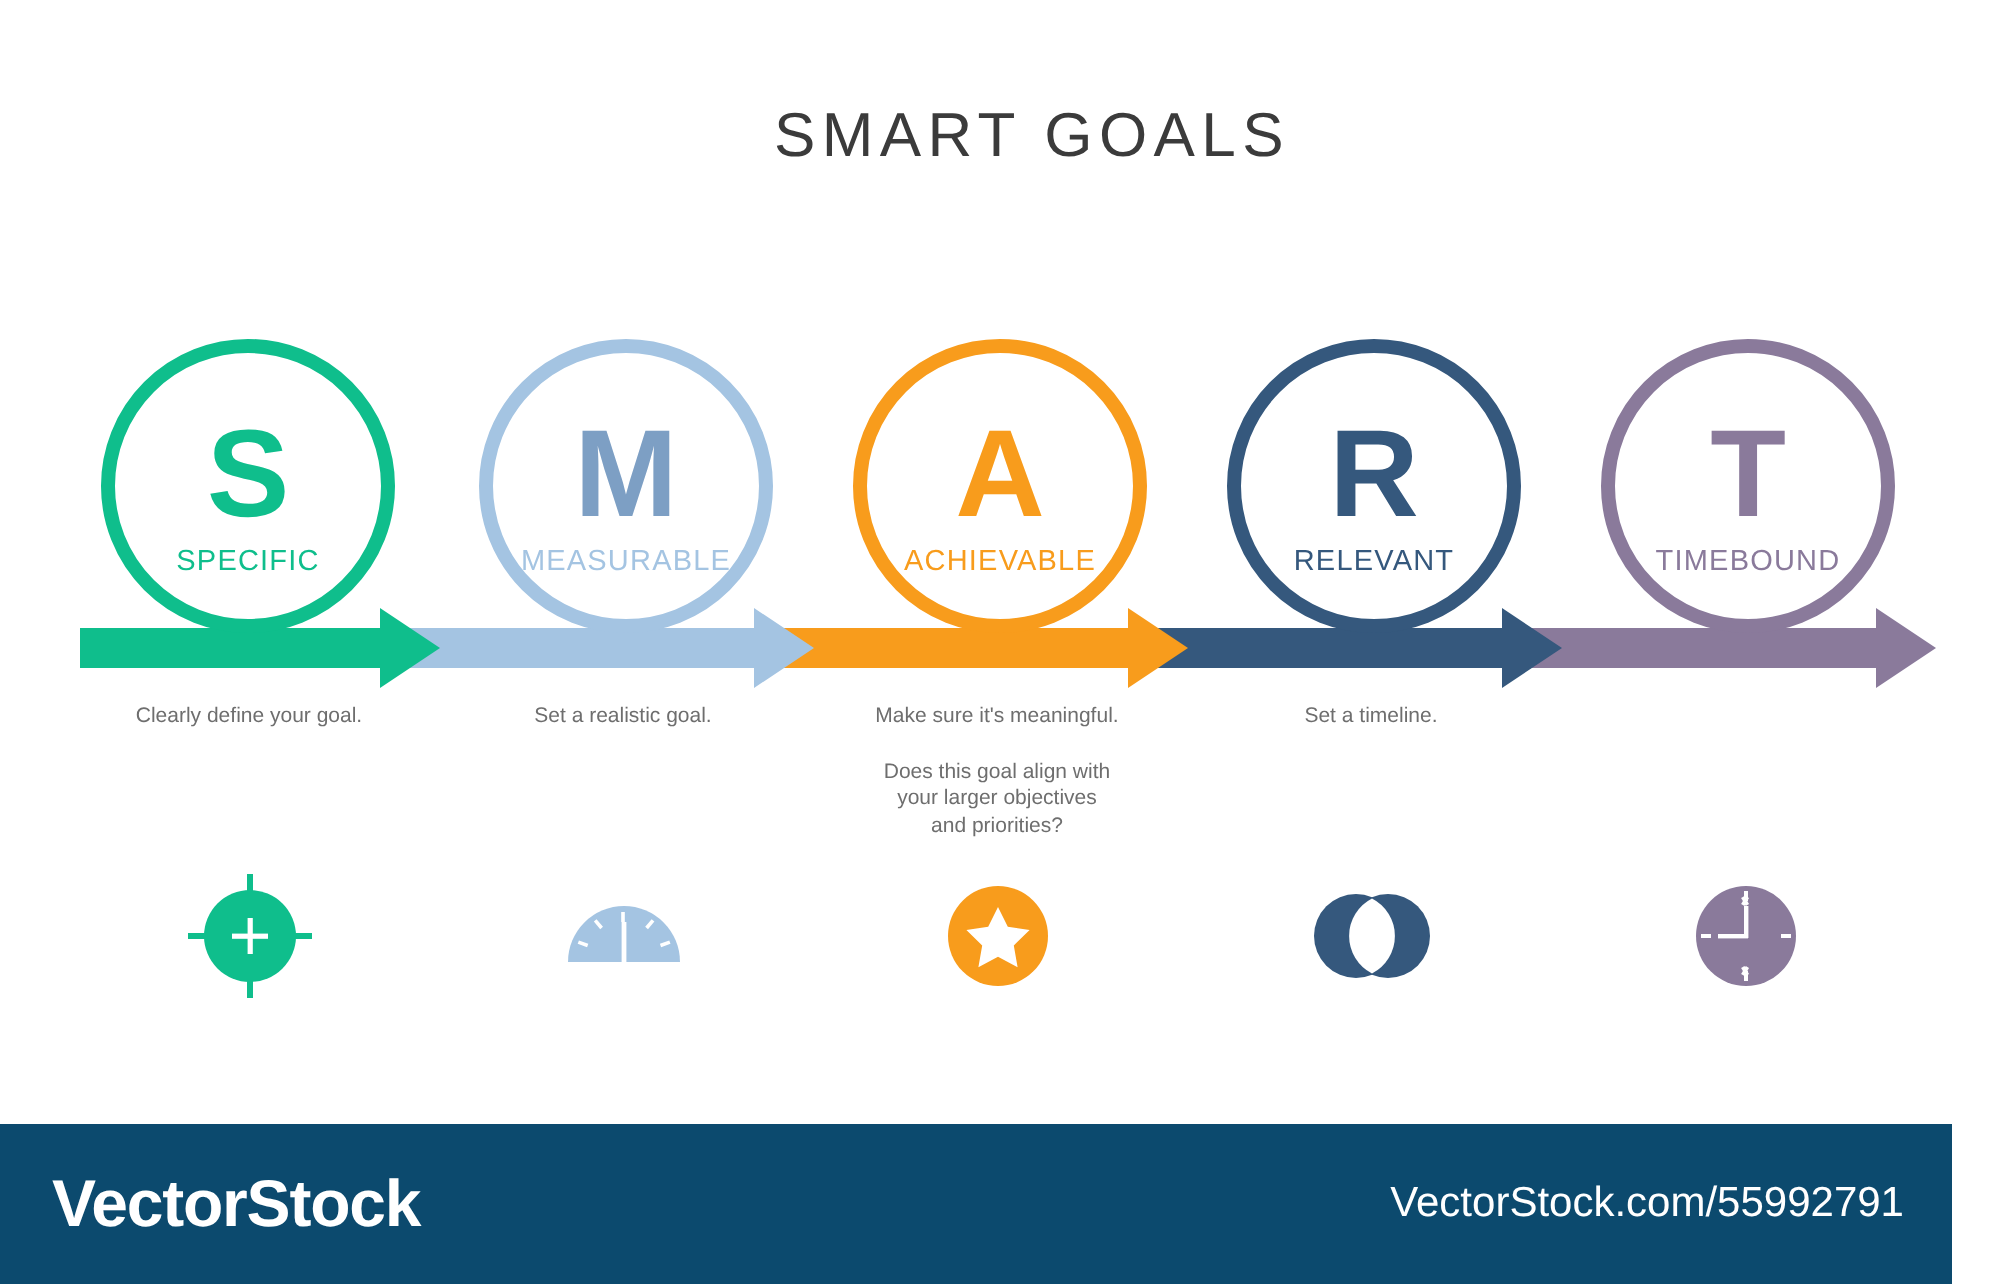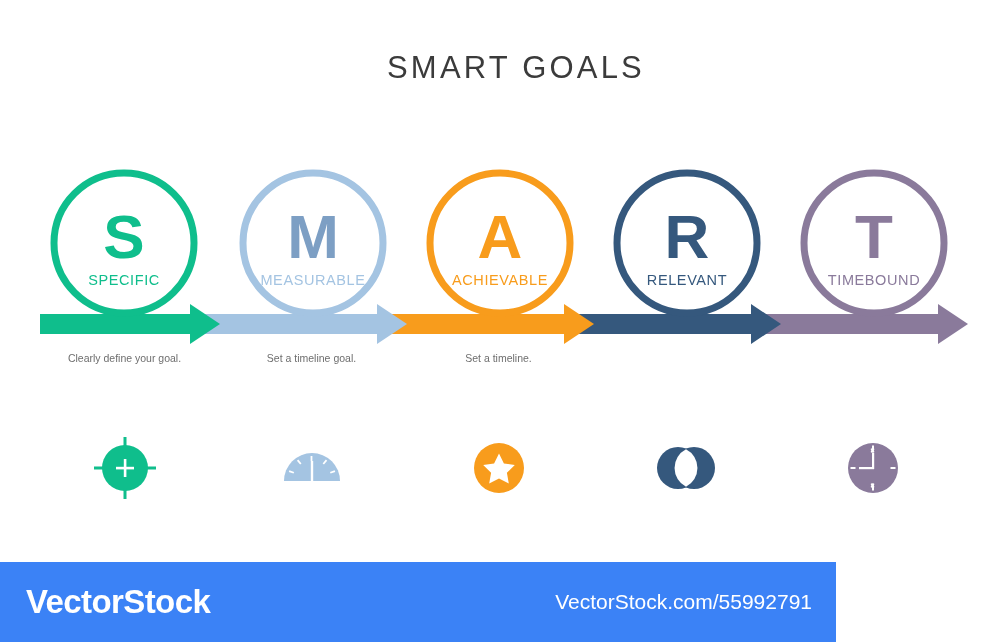--- a/index.html
+++ b/index.html
@@ -79,23 +79,23 @@
     align-items: center;
     justify-content: center;
   }
   .icon-cell:nth-child(1) { margin-left: 31px; }
 
   
   .footer {
     position: absolute;
     left: 0;
     bottom: 0;
-    width: 836px;
+    width: 976px;
     height: 80px;
-    background: #3b82f6;
+    background: #0c4a6e;
   }
   .footer-logo {
     position: absolute;
     left: 26px;
     top: 50%;
     transform: translateY(-50%);
     color: #ffffff;
     font-size: 33px;
     font-weight: 700;
     letter-spacing: -0.6px;
@@ -164,21 +164,29 @@
       <text x="687" y="135" text-anchor="middle" font-family="Liberation Sans, sans-serif" font-size="14.5" font-weight="400" letter-spacing="0.6" fill="#35587D">RELEVANT</text>
       <text x="874" y="135" text-anchor="middle" font-family="Liberation Sans, sans-serif" font-size="14.5" font-weight="400" letter-spacing="0.6" fill="#8A7A9B">TIMEBOUND</text>
     </svg>
   </div>
 
   <div class="descs">
     <div class="desc-col">
       <div class="desc-headline">Clearly define your goal.</div>
     </div>
     <div class="desc-col">
-      <div class="desc-headline">Set a timeline goal.</div>
+      <div class="desc-headline">Set a realistic goal.</div>
+    </div>
+    <div class="desc-col">
+      <div class="desc-headline">Make sure it's meaningful.</div>
+      <div class="desc-body">
+        <div>Does this goal align with</div>
+        <div>your larger objectives</div>
+        <div>and priorities?</div>
+      </div>
     </div>
     <div class="desc-col">
       <div class="desc-headline">Set a timeline.</div>
     </div>
   </div>
 
   <div class="icons">
 
     <div class="icon-cell">
       <svg width="64" height="64" viewBox="0 0 64 64">

